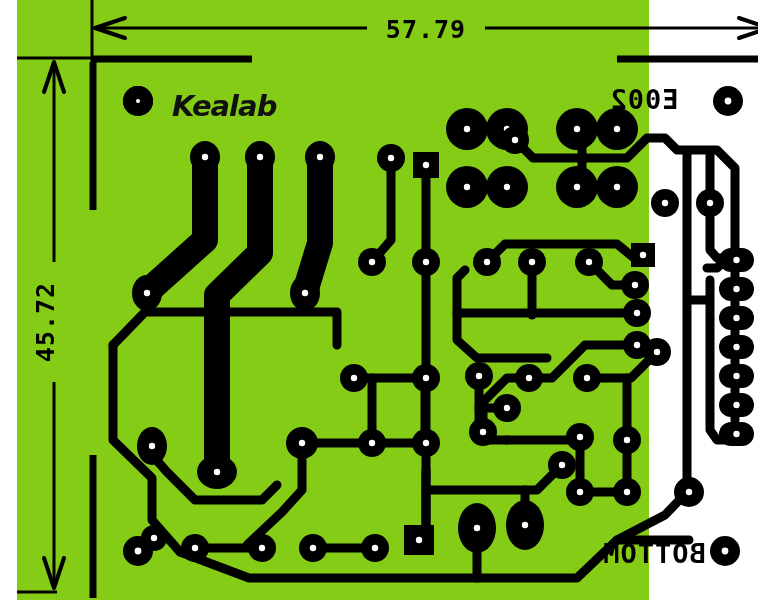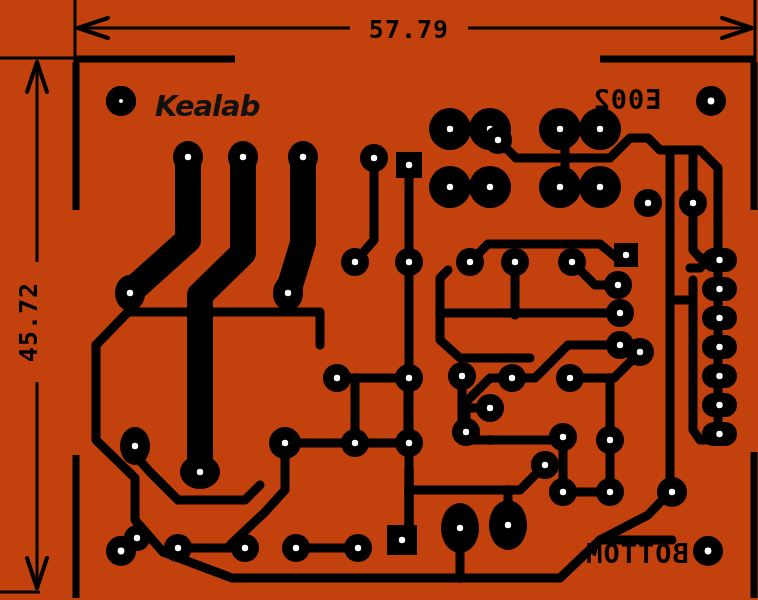--- a/index.html
+++ b/index.html
@@ -1,18 +1,18 @@
 <!DOCTYPE html>
 <html><head>
 <meta charset="utf-8">
 <style>
   html,body{margin:0;padding:0;background:#ffffff;}
   body{width:758px;height:600px;overflow:hidden;
        font-family:"DejaVu Sans Mono",monospace;}
-  #root{position:relative;width:758px;height:600px;background:#c2410c;}
+  #root{position:relative;width:632px;height:600px;background:#84cc16;margin-left:17px;}
   svg{display:block;}
   .dimtext{font-family:"DejaVu Sans Mono",monospace;font-weight:bold;
            font-size:25px;fill:#000000;letter-spacing:1px;}
   .brand{font-family:"DejaVu Sans",sans-serif;font-weight:bold;
          font-style:italic;font-size:29px;fill:#111111;letter-spacing:-1px;}
   .silk{font-family:"DejaVu Sans Mono",monospace;font-weight:bold;
         font-size:27px;fill:#000000;letter-spacing:1px;}
 </style>
 </head>
 <body>

